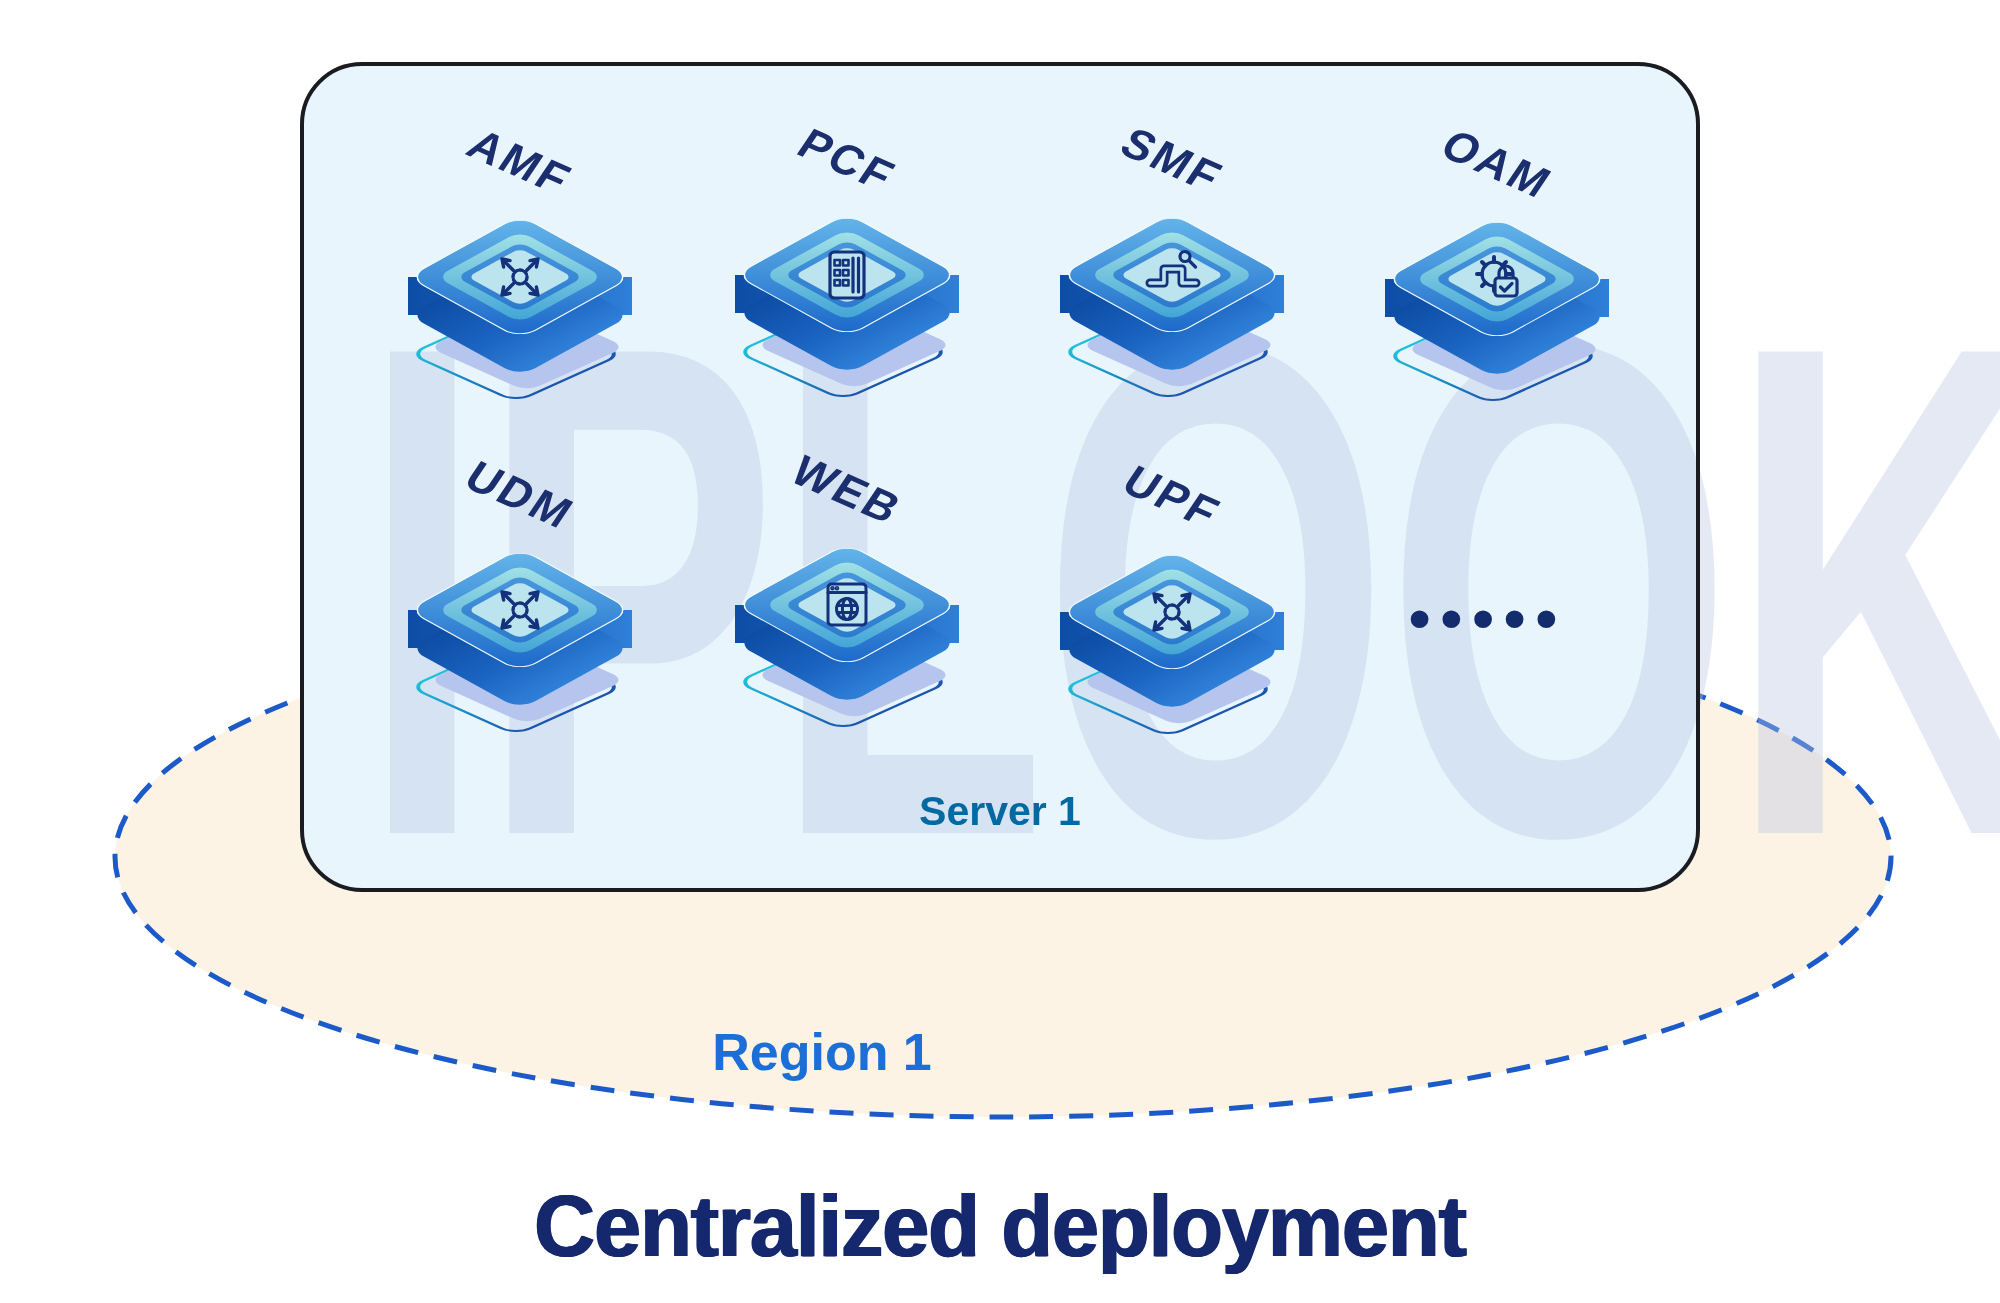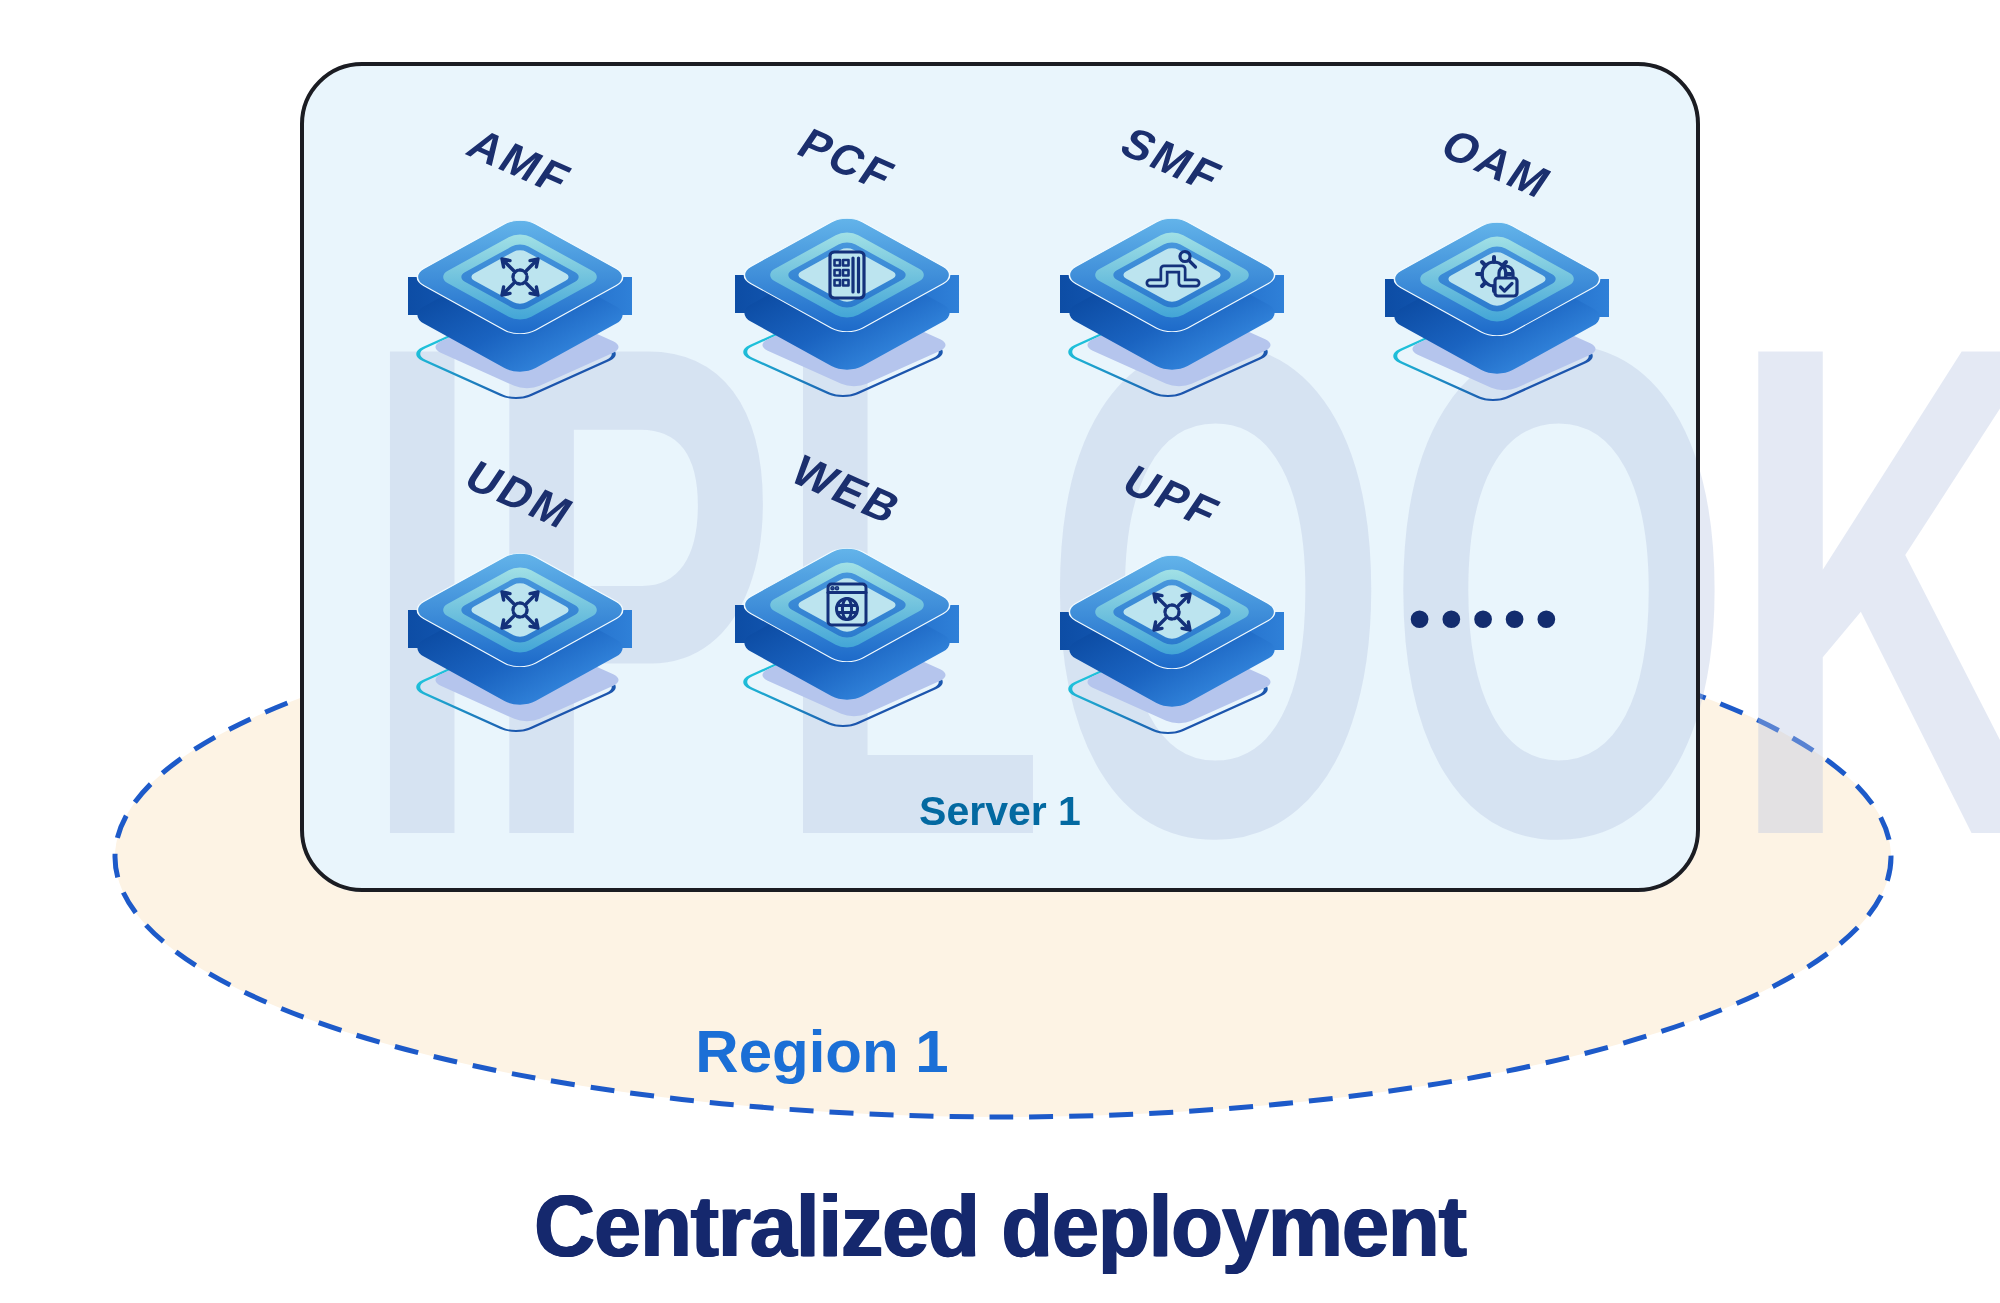--- a/index.html
+++ b/index.html
@@ -38,21 +38,21 @@
     position:absolute;left:300px;top:775px;width:1400px;height:72px;line-height:72px;
     text-align:center;font-size:41px;font-weight:bold;color:#0369a1;z-index:6;
   }
   .more-dots{
     position:absolute;left:1358px;top:578px;width:260px;height:80px;line-height:80px;
     text-align:center;font-size:62px;font-weight:bold;letter-spacing:10px;
     color:#132c6e;z-index:6;
   }
   .region-label{
     position:absolute;left:0;top:1012px;width:1644px;height:80px;line-height:80px;
-    text-align:center;font-size:60px;font-weight:bold;color:#1b6fd6;z-index:6;
+    text-align:center;font-size:52px;font-weight:bold;color:#1b6fd6;z-index:6;
   }
   .caption{
     position:absolute;left:0;top:1178px;width:2000px;height:96px;line-height:96px;
     text-align:center;font-size:88px;font-weight:bold;color:#15286d;z-index:6;
     letter-spacing:-1px;transform:scaleX(0.96);
     text-shadow:1px 0 0 #15286d,-1px 0 0 #15286d;
   }
 </style>
 </head>
 <body>

